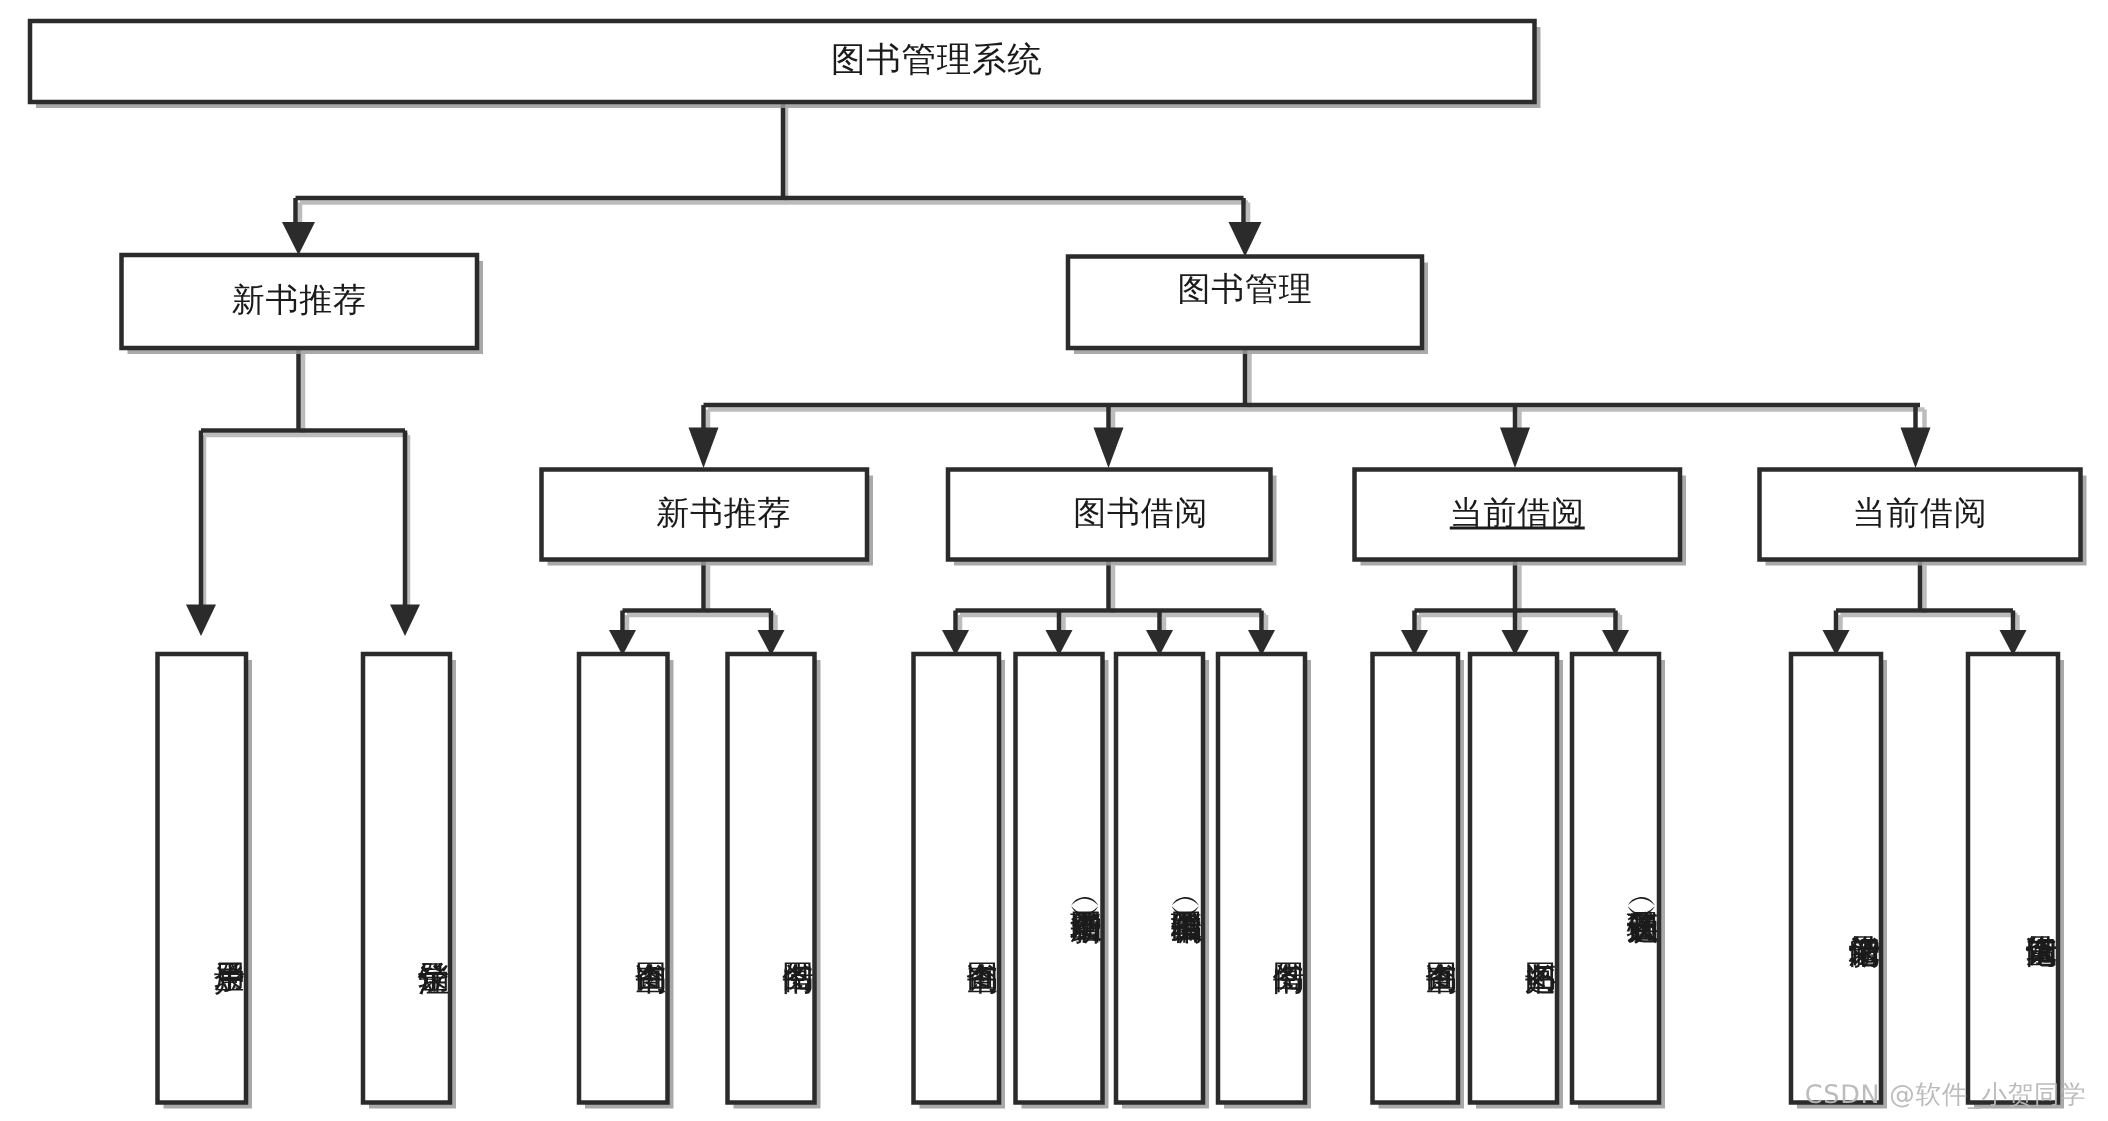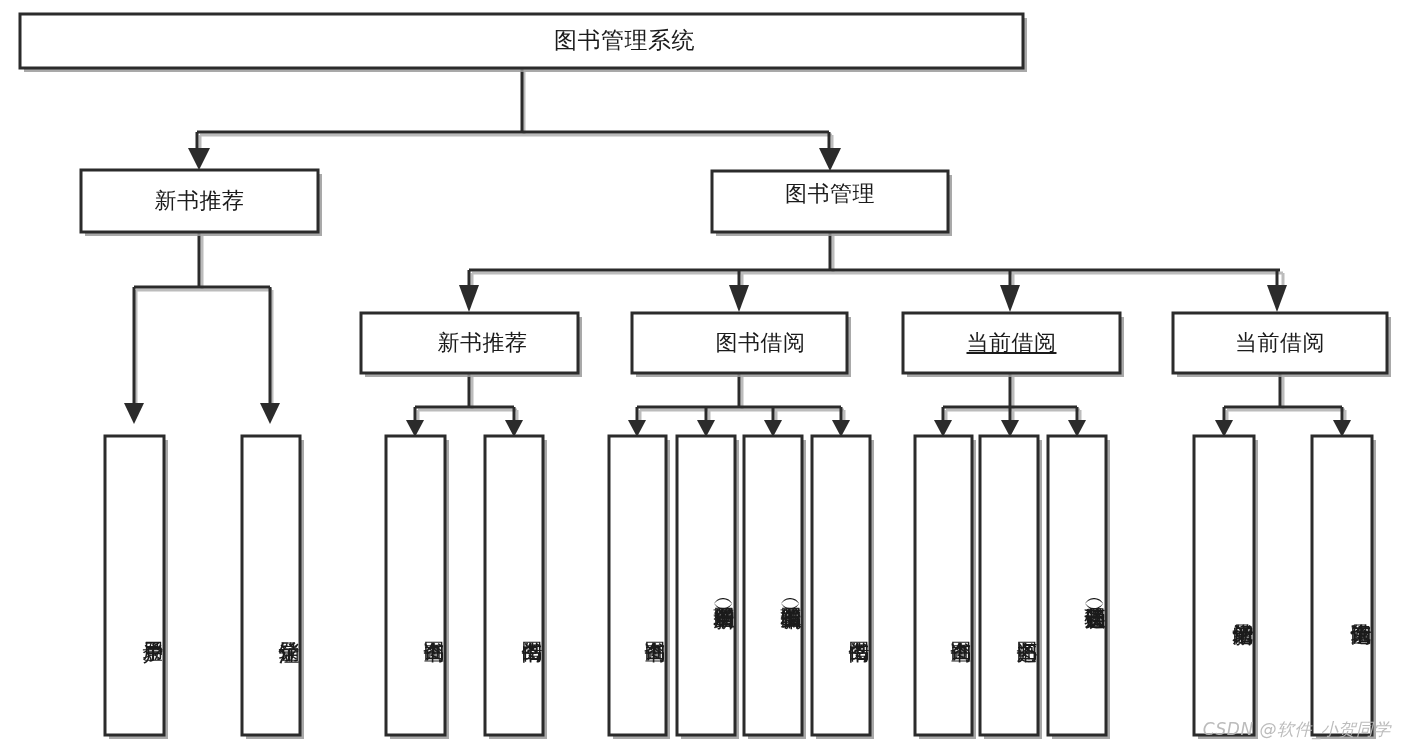--- a/index.html
+++ b/index.html
@@ -83,21 +83,20 @@
   }
   .watermark {
     position: absolute;
     right: 14px;
     bottom: 6px;
     color: #b9b9b9;
     font-size: 17px;
     letter-spacing: 0.5px;
     white-space: nowrap;
     opacity: 0.95;
-    font-style: italic;
   }
 </style>
 </head>
 <body>
 
 <div id="diagram-root">
 
   <svg class="flow" viewBox="0 0 1405 747">
 
     <g>

